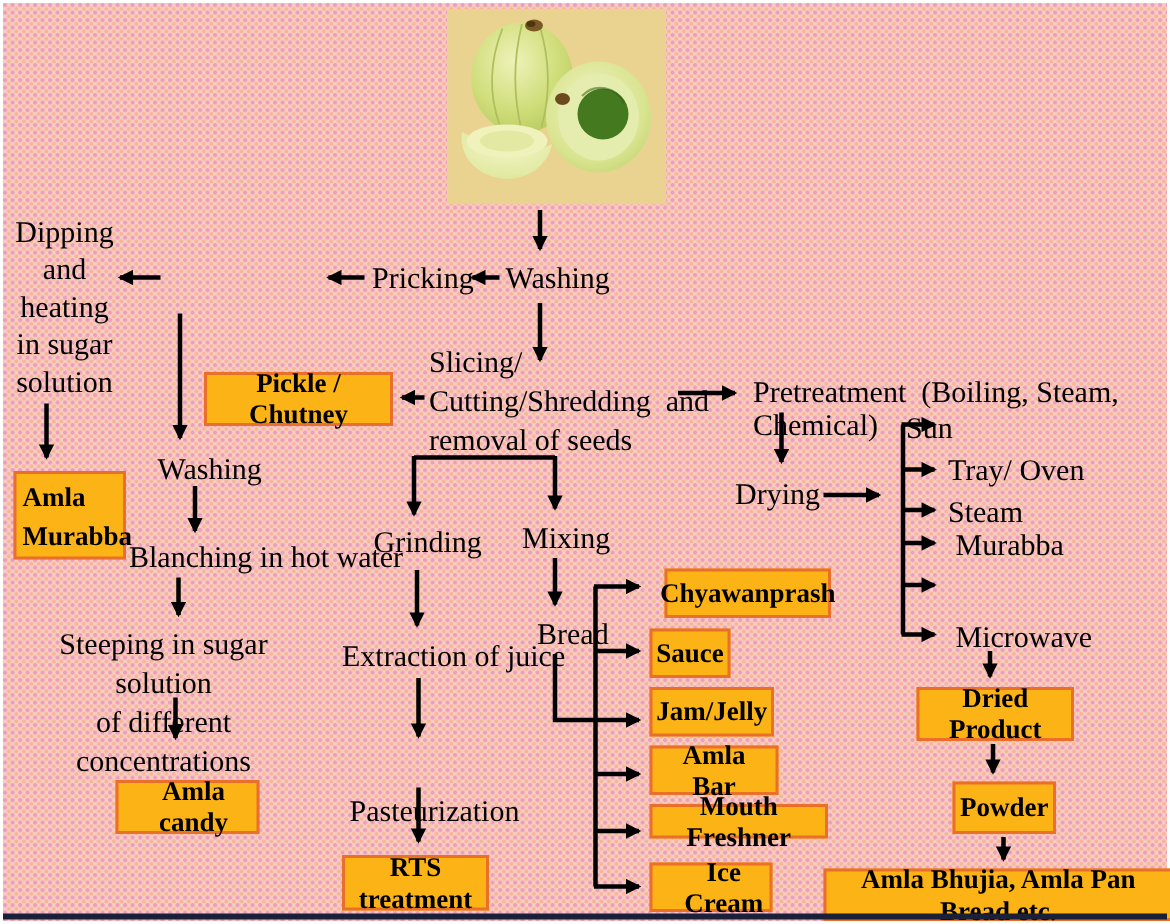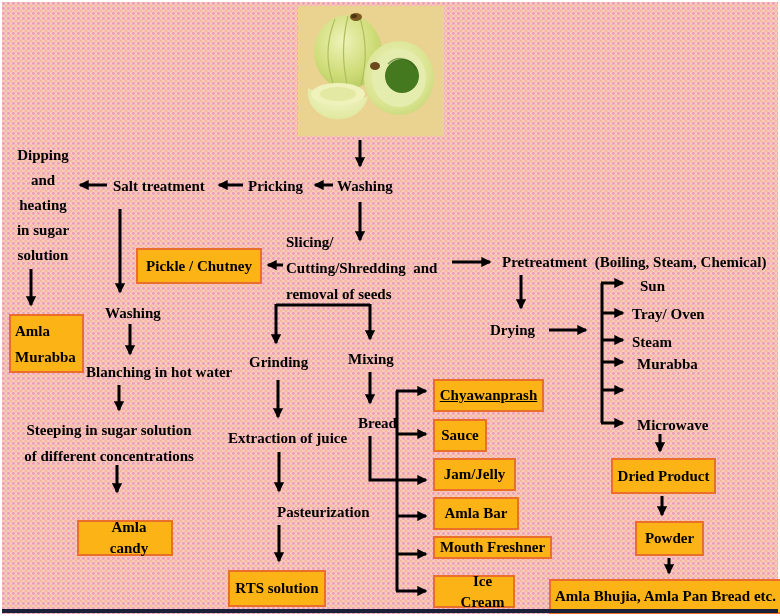--- a/index.html
+++ b/index.html
@@ -11,28 +11,28 @@
     position:absolute;inset:2px;
     background-color:var(--bg-base,#f8cdc6);
     background-image:
       radial-gradient(circle at 1.4px 1.4px, var(--bg-dot-pink,#ec9fb8) 1.1px, transparent 1.7px),
       radial-gradient(circle at 1.4px 1.4px, var(--bg-dot-peach,#f6b68f) 1.0px, transparent 1.6px);
     background-size:5px 5px,5px 5px;
     background-position:0 0,2.5px 2.5px;
   }
   .arrows{position:absolute;left:0;top:0;width:776px;height:612px;pointer-events:none;}
   .lbl{
-    position:absolute;color:#000;font-weight:bold;font-size:15px;line-height:22px;
+    position:absolute;color:#000;font-weight:normal;font-size:20px;line-height:22px;
     white-space:pre-wrap;
   }
   .box{
     position:absolute;box-sizing:border-box;
     background:var(--box-fill,#fcb316);
     border:2px solid var(--box-border,#e96f2b);
-    color:#000;font-weight:bold;font-size:15px;line-height:21px;
+    color:#000;font-weight:bold;font-size:18px;line-height:21px;
     display:flex;align-items:center;justify-content:center;text-align:center;
     white-space:pre-wrap;padding:1px 4px;
   }
   .box.left{justify-content:flex-start;text-align:left;line-height:26px;}
   .photo{position:absolute;left:296px;top:4px;width:146px;height:130px;}
   .bottomline{position:absolute;left:0;top:607px;width:776px;height:4px;background:var(--bottom-line,#1a2038);}
 </style>
 </head>
 <body>
 
@@ -126,50 +126,49 @@
         <ellipse cx="40" cy="88" rx="27" ry="11" fill="#f0f2bb"></ellipse>
         <ellipse cx="40" cy="88" rx="18" ry="7" fill="#e3e9a2"></ellipse>
       </g>
     </svg>
 
     <div class="lbl" style="left:2px;top:141px;width:78px;text-align:center;line-height:25px;">Dipping
 and
 heating
 in sugar
 solution</div>
-    <div class="lbl" style="left:111px;top:173px;">Salt treatment</div>
     <div class="lbl" style="left:246px;top:173px;">Pricking</div>
     <div class="lbl" style="left:335px;top:173px;">Washing</div>
     <div class="lbl" style="left:284px;top:227px;line-height:26px;">Slicing/
 Cutting/Shredding  and
 removal of seeds</div>
     <div class="lbl" style="left:103px;top:300px;">Washing</div>
     <div class="lbl" style="left:84px;top:359px;">Blanching in hot water</div>
     <div class="lbl" style="left:8px;top:415px;width:198px;text-align:center;line-height:26px;">Steeping in sugar solution
 of different concentrations</div>
     <div class="lbl" style="left:247px;top:349px;">Grinding</div>
     <div class="lbl" style="left:346px;top:346px;">Mixing</div>
     <div class="lbl" style="left:356px;top:410px;">Bread</div>
     <div class="lbl" style="left:226px;top:425px;">Extraction of juice</div>
-    <div class="lbl" style="left:231px;top:499px;padding-left:44px;">Pasteurization</div>
+    <div class="lbl" style="left:231px;top:528px;">Pasteurization</div>
     <div class="lbl" style="left:500px;top:249px;">Pretreatment  (Boiling, Steam, Chemical)</div>
     <div class="lbl" style="left:488px;top:317px;">Drying</div>
 
-    <div class="lbl" style="left:638px;top:273px;text-align:right;">Sun</div>
+    <div class="lbl" style="left:602px;top:273px;text-align:right;">Sun</div>
     <div class="lbl" style="left:630px;top:301px;">Tray/ Oven</div>
     <div class="lbl" style="left:630px;top:329px;">Steam</div>
     <div class="lbl" style="left:635px;top:351px;">Murabba</div>
     <div class="lbl" style="left:635px;top:412px;">Microwave</div>
 
     <div class="box" style="left:134px;top:246px;width:126px;height:36px;">Pickle / Chutney</div>
     <div class="box left" style="left:7px;top:312px;width:75px;height:59px;">Amla
 Murabba</div>
     <div class="box" style="left:75px;top:518px;width:96px;height:36px;padding-left:12px;">Amla candy</div>
-    <div class="box" style="left:226px;top:568px;width:98px;height:37px;">RTS solution</div>
-    <div class="box" style="left:431px;top:377px;width:111px;height:33px;text-decoration:underline;">Chyawanprash</div>
+    <div class="box" style="left:226px;top:568px;width:98px;height:37px;">RTS treatment</div>
+    <div class="box" style="left:441px;top:377px;width:111px;height:33px;">Chyawanprash</div>
     <div class="box" style="left:431px;top:417px;width:54px;height:33px;">Sauce</div>
     <div class="box" style="left:431px;top:456px;width:83px;height:33px;">Jam/Jelly</div>
     <div class="box" style="left:431px;top:495px;width:86px;height:33px;">Amla Bar</div>
     <div class="box" style="left:431px;top:534px;width:119px;height:23px;">Mouth Freshner</div>
     <div class="box" style="left:431px;top:573px;width:82px;height:33px;padding-left:21px;">Ice Cream</div>
     <div class="box" style="left:609px;top:456px;width:105px;height:36px;">Dried Product</div>
     <div class="box" style="left:633px;top:519px;width:69px;height:35px;">Powder</div>
     <div class="box" style="left:547px;top:577px;width:233px;height:35px;">Amla Bhujia, Amla Pan Bread etc.</div>
 
     <div class="bottomline"></div>

